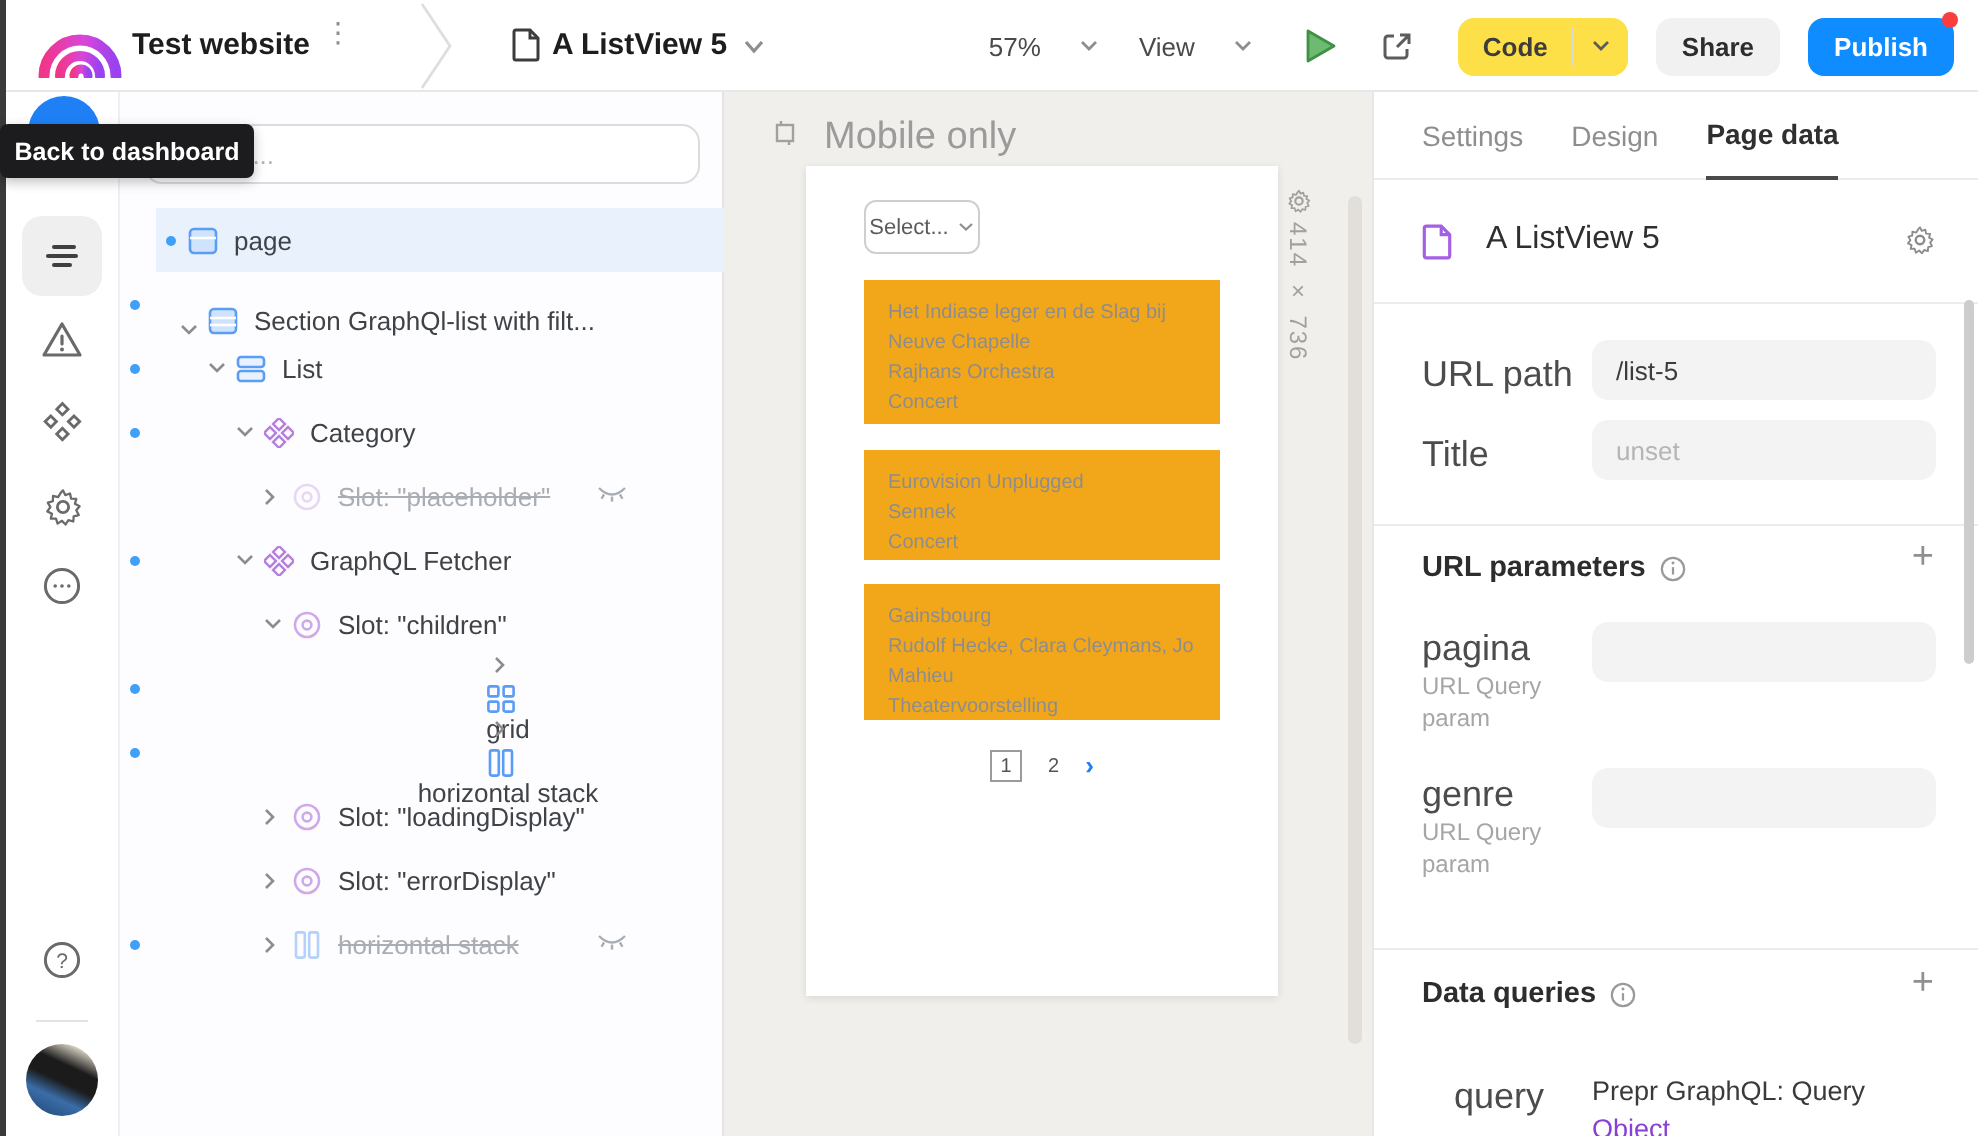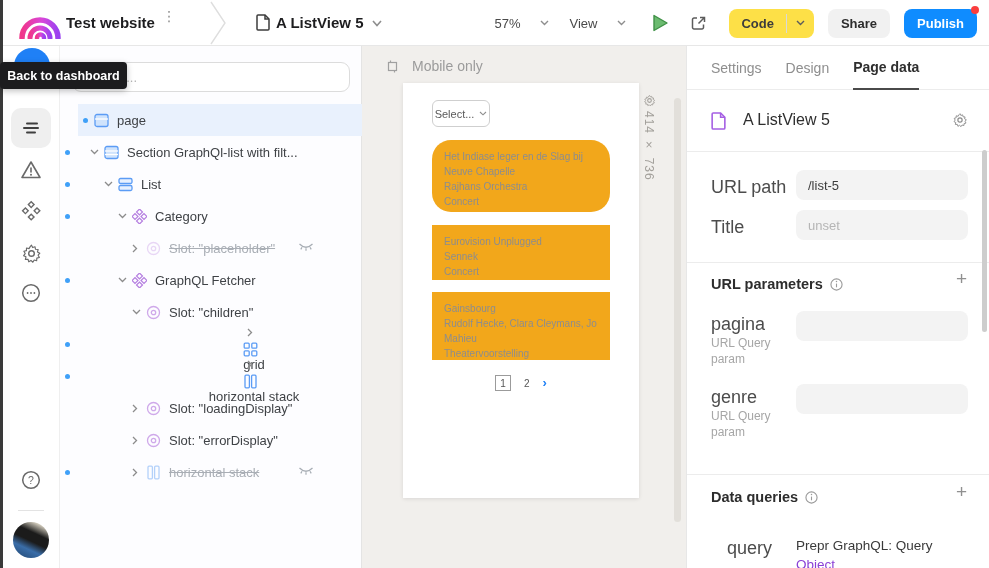--- a/index.html
+++ b/index.html
@@ -52,47 +52,47 @@
   
   .treepanel { left:60px; top:46px; width:302px; height:522px; background:#fdfdff;
     border-right:1px solid #e4e4e4; z-index:5; }
   .search { left:12px; top:16px; width:278px; height:30px; border:1px solid #dcdcdc;
     border-radius:9px; font-size:13px; padding:0 12px; color:#3c3c3c; background:#fff;
     font-family:"Liberation Sans", sans-serif; }
   .search::placeholder { color:#b4b4b4; }
   .tree { left:0; top:58px; width:302px; }
   .trow { position:relative; height:32px; display:flex; align-items:center; cursor:pointer; }
   .trow.selected { background:#e9f1fd; }
-  .lvl0 { padding-left:16px;margin-left:18px; } .lvl1 { padding-left:30px; } .lvl2 { padding-left:44px; }
+  .lvl0 { padding-left:16px;margin-left:18px; } .lvl1 { padding-left:30px;align-items:flex-end; } .lvl2 { padding-left:44px; }
   .lvl3 { padding-left:58px; } .lvl4 { padding-left:72px; } .lvl5 { padding-left:86px;flex-direction:column; }
   .dot { position:absolute; left:5px; top:14px; width:5px; height:5px; border-radius:50%; background:#3fa0f8; }
   .chev { width:14px; flex:0 0 14px; display:flex; justify-content:flex-start; }
   .ticon { margin-right:8px; flex:0 0 auto; }
   .tlabel { font-size:13px; color:#3f4246; white-space:nowrap; }
   .struck .tlabel { color:#a9aeb5; text-decoration:line-through; }
   .struck .ticon { opacity:.45; }
   .eyeoff { position:absolute; left:238px; top:10px; }
 
   
   .canvas { left:362px; top:46px; width:324px; height:522px; background:#f1efec; overflow:hidden; }
   .frame-ic { left:24px; top:14px; }
-  .frame-label { left:50px; top:12px; font-size:14px; color:#9b9b9b; }
+  .frame-label { left:50px; top:12px; font-size:19px; color:#9b9b9b; }
   .phone { left:41px; top:37px; width:236px; height:415px; background:#fff;
     box-shadow:0 1px 4px rgba(0,0,0,.10); }
   .size-tag { left:280px; top:48px; display:flex; flex-direction:column; align-items:center;
     color:#a3a09b; gap:4px; }
   .size-text { writing-mode:vertical-rl; font-size:12px; letter-spacing:1px; }
   .cv-scroll { right:5px; top:52px; width:7px; height:424px; background:#e2dfda; border-radius:4px; }
 
   .select-btn { left:29px; top:17px; width:58px; height:27px; background:#fff;
     border:1px solid #cfcfcf; border-radius:6px; display:flex; align-items:center;
     justify-content:center; gap:5px; font-size:11px; color:#5a5a5a; cursor:pointer; }
   .card { left:29px; width:178px; background:#f2a71b; padding:9px 12px;
     font-size:10px; line-height:1.5; color:#8d8d8d; }
-  .card-1 { top:57px; height:72px;border-radius:19px; } .card-2 { top:142px; height:55px; } .card-3 { top:209px; height:68px; }
+  .card-1 { top:57px; height:72px; } .card-2 { top:142px; height:55px; } .card-3 { top:209px; height:68px; }
   .pagination { left:0; top:292px; width:236px; display:flex; align-items:center;
     justify-content:center; gap:13px; }
   .page-cur { width:16px; height:16px; border:1px solid #9b9b9b; display:flex; align-items:center;
     justify-content:center; font-size:10px; color:#555; }
   .page-num { font-size:10px; color:#555; cursor:pointer; }
   .page-next { font-size:13px; color:#1f80f6; font-weight:700; cursor:pointer; line-height:10px; }
 
   
   .rightpanel { left:686px; top:46px; width:303px; height:522px; background:#fff;
     border-left:1px solid #e7e7e7; }

